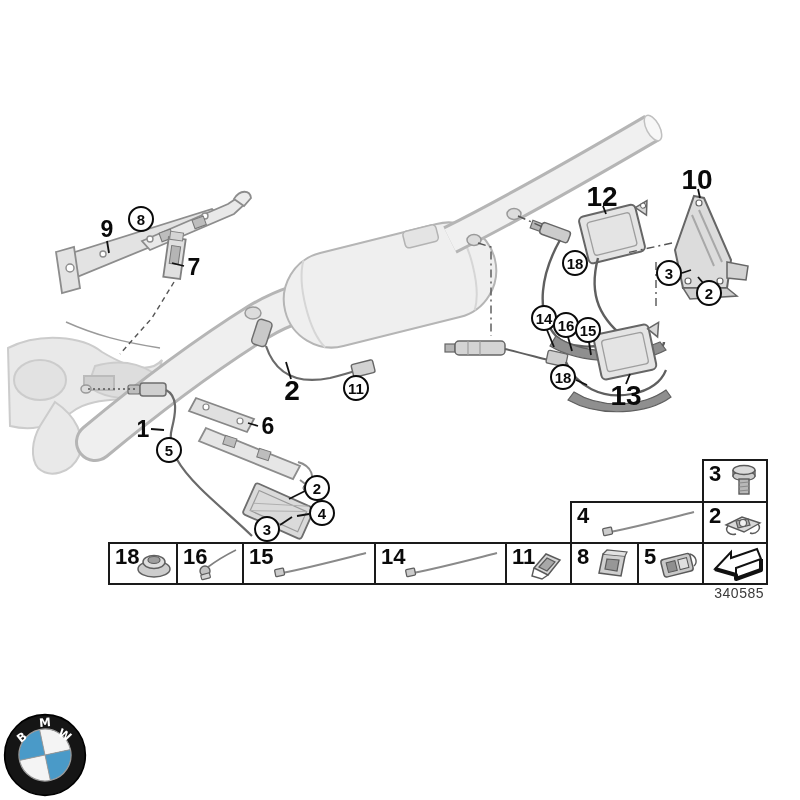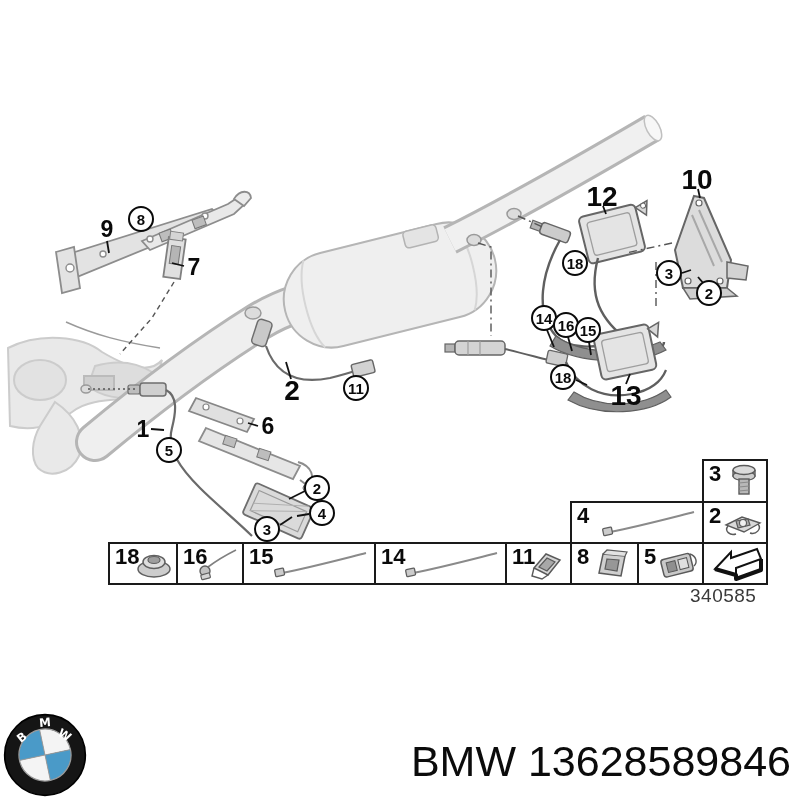--- a/index.html
+++ b/index.html
@@ -10,21 +10,21 @@
   .callout{position:absolute;transform:translate(-50%,-50%);color:#0a0a0a;font-weight:bold;
            font-family:"Liberation Sans",sans-serif;white-space:nowrap;}
   .callout.plain{font-size:23px;}
   .callout.plain-lg{font-size:28px;}
   .callout.circled{width:26px;height:26px;border:2px solid #0a0a0a;border-radius:50%;background:#fff;
                    font-size:15px;display:flex;align-items:center;justify-content:center;box-sizing:border-box;}
   #table-layer{position:absolute;left:0;top:0;width:800px;height:800px;z-index:4;}
   .cell{position:absolute;border:2px solid #1a1a1a;background:#fff;box-sizing:border-box;}
   .cell .num{position:absolute;left:5px;top:0;font-weight:bold;font-size:22px;color:#0a0a0a;line-height:26px;}
   .cell .icon{position:absolute;right:2px;top:50%;transform:translateY(-50%);line-height:0;}
-  .figure-number{position:absolute;left:690px;top:585px;width:74px;text-align:left;font-size:19px;
+  .figure-number{position:absolute;left:690px;top:585px;width:74px;text-align:right;font-size:14px;
                  color:#3a3a3a;z-index:4;letter-spacing:0.5px;}
   .footer{position:absolute;left:0;top:705px;width:800px;height:95px;z-index:5;}
   .logo{position:absolute;left:3px;top:8px;line-height:0;}
   .part-label{position:absolute;right:9px;top:32px;font-size:43px;color:#0b0b0b;letter-spacing:0;}
 </style>
 </head>
 <body>
 
 <div class="page">
 
@@ -302,15 +302,14 @@
           <path d="M50,50 L50,81 A31,31 0 0 1 19,50 Z" fill="#f4f4f4"></path>
           <circle cx="50" cy="50" r="31" fill="none" stroke="#9a9a9a" stroke-width="1.5"></circle>
           <line x1="19" y1="50" x2="81" y2="50" stroke="#9a9a9a" stroke-width="1"></line>
           <line x1="50" y1="19" x2="50" y2="81" stroke="#9a9a9a" stroke-width="1"></line>
         </g>
         <text x="17" y="34" fill="#ffffff" font-size="14" font-weight="bold" font-family="DejaVu Sans, sans-serif" transform="rotate(-38 22 29)">B</text>
         <text x="43" y="16" fill="#ffffff" font-size="14" font-weight="bold" font-family="DejaVu Sans, sans-serif" transform="rotate(-5 50 12)">M</text>
         <text x="66" y="30" fill="#ffffff" font-size="14" font-weight="bold" font-family="DejaVu Sans, sans-serif" transform="rotate(32 72 25)">W</text>
       </svg>
     </div>
-    <div class="part-label">BMW 13628589846</div>
   </div>
 </div>
 
 </body></html>

